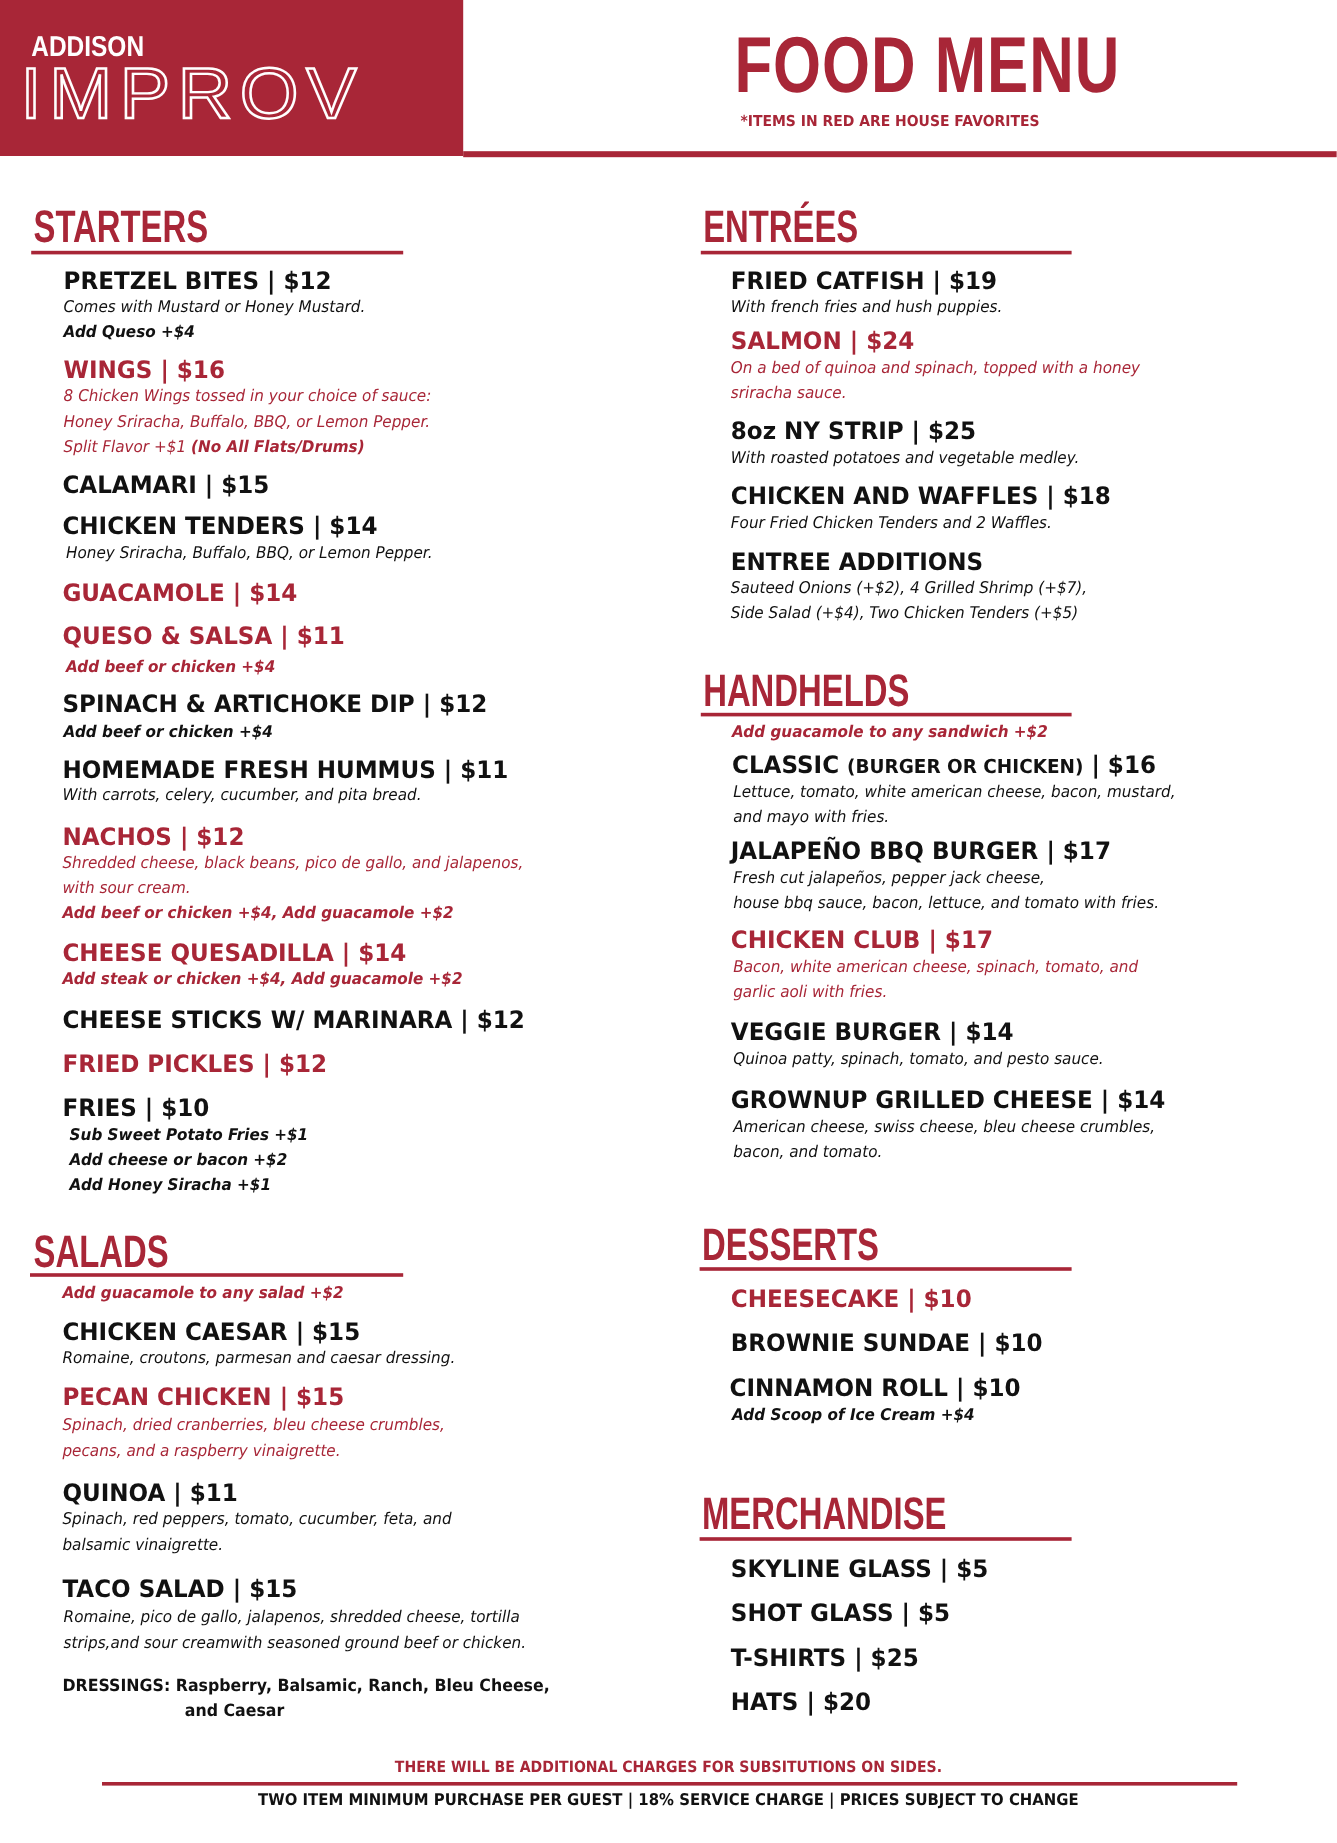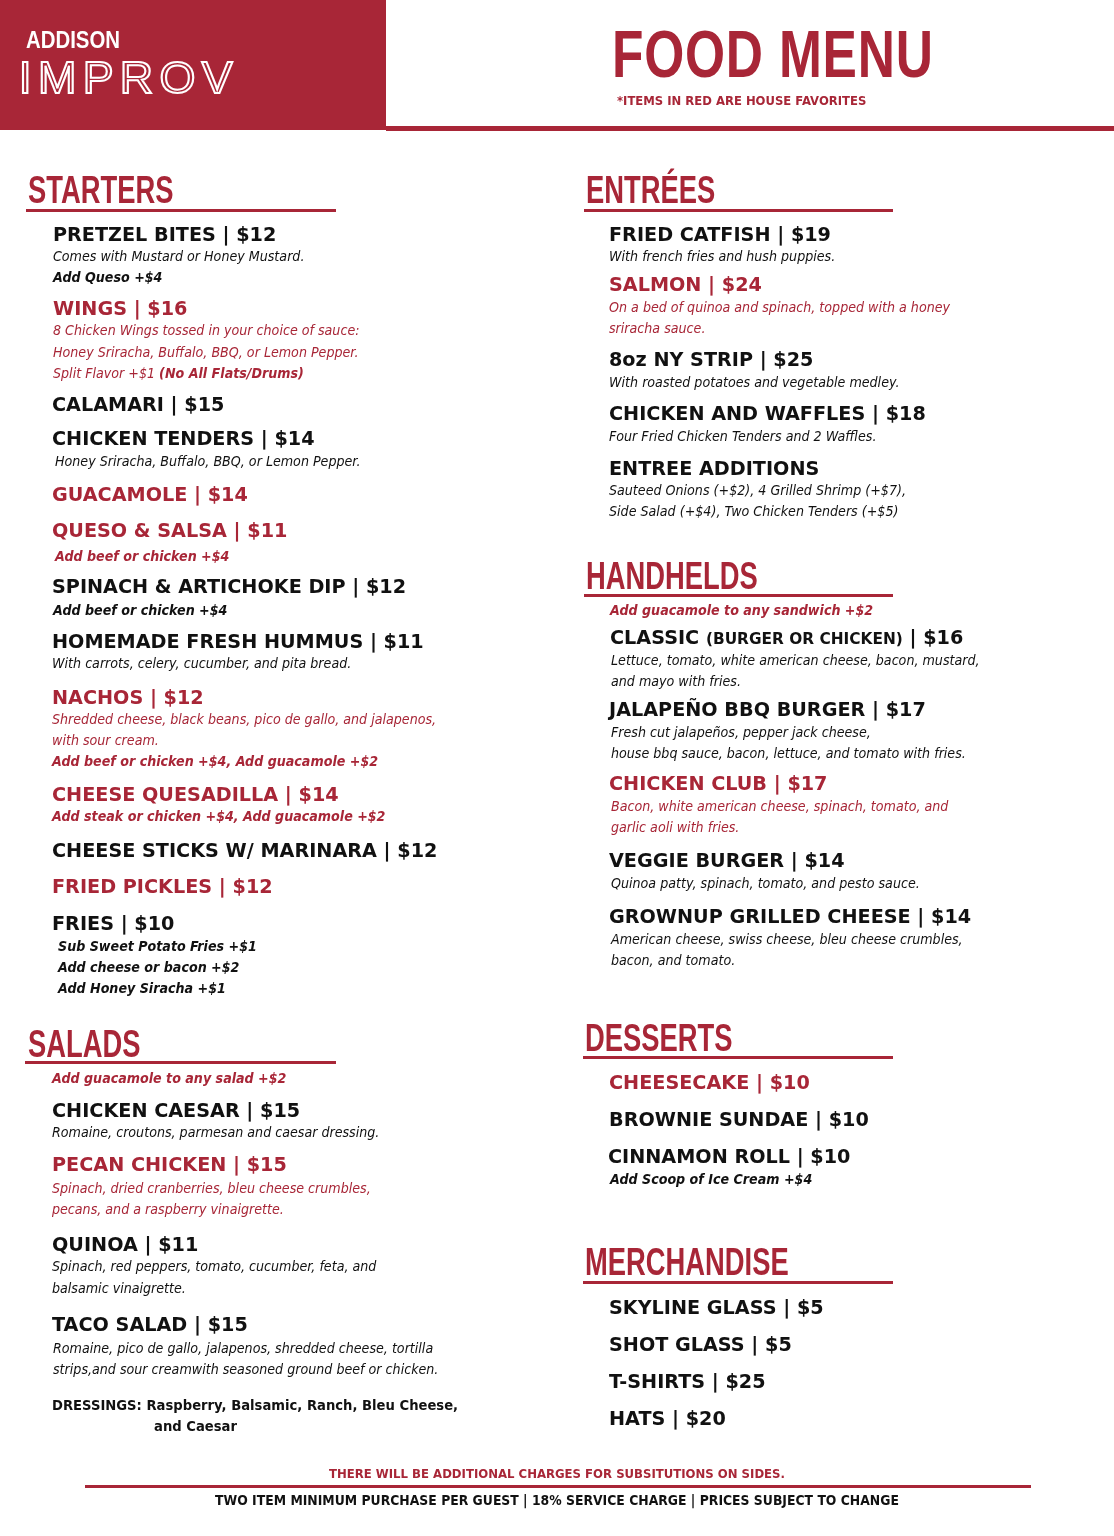--- a/index.html
+++ b/index.html
@@ -1,21 +1,21 @@
 <!DOCTYPE html>
 <html><head>
 <meta charset="utf-8">
 <style>
   * { margin: 0; padding: 0; box-sizing: border-box; }
   html, body { width: 1114px; height: 1536px; background: #ffffff; overflow: hidden; }
   body { position: relative; font-family: "DejaVu Sans", "Liberation Sans", sans-serif; color: #111; }
 
   .logo-block { position: absolute; left: 0; top: 0; width: 386px; height: 130px; background: #a82637; }
   .logo-top { position: absolute; left: 26px; top: 26px; color: #fff; font-family: "Liberation Sans", sans-serif; font-weight: bold; font-size: 24px; letter-spacing: 0px; transform: scaleX(0.85); transform-origin: left; }
-  .logo-main { position: absolute; left: 24px; top: 48px; color: #fff; font-family: "Liberation Sans", sans-serif; font-size: 44px; font-weight: normal; letter-spacing: 6px; line-height: 60px; }
+  .logo-main { position: absolute; left: 24px; top: 48px; color: #fff; font-family: "Liberation Sans", sans-serif; font-size: 60px; font-weight: normal; letter-spacing: 6px; line-height: 60px; }
   .logo-main span { display: inline-block; -webkit-text-stroke: 2px #fff; color: transparent; transform: scaleX(1.05); }
   .header-rule { position: absolute; left: 386px; top: 126px; width: 728px; height: 5px; background: #a82637; }
 
   .title { position: absolute; left: 612px; top: 16px; color: #a82637; font-family: "Liberation Sans", sans-serif; font-weight: bold; font-size: 66px; line-height: 76px; transform: scaleX(0.78); transform-origin: left; letter-spacing: 1px; }
   .subtitle { position: absolute; left: 617px; top: 93px; color: #a82637; font-family: "DejaVu Sans", sans-serif; font-weight: bold; font-size: 12.5px; transform: scaleX(0.93); transform-origin: left; }
 
   .sec-head { position: absolute; color: #a82637; font-family: "Liberation Sans", sans-serif; font-weight: bold; font-size: 38px; line-height: 40px; transform: scaleX(0.72); transform-origin: left; letter-spacing: 0px; }
   .sec-rule { position: absolute; height: 3px; background: #a82637; }
 
   .item-name { position: absolute; font-family: "DejaVu Sans", sans-serif; font-weight: bold; font-size: 20px; line-height: 24px; color: #111; white-space: nowrap; transform: scaleX(0.96); transform-origin: left; }

